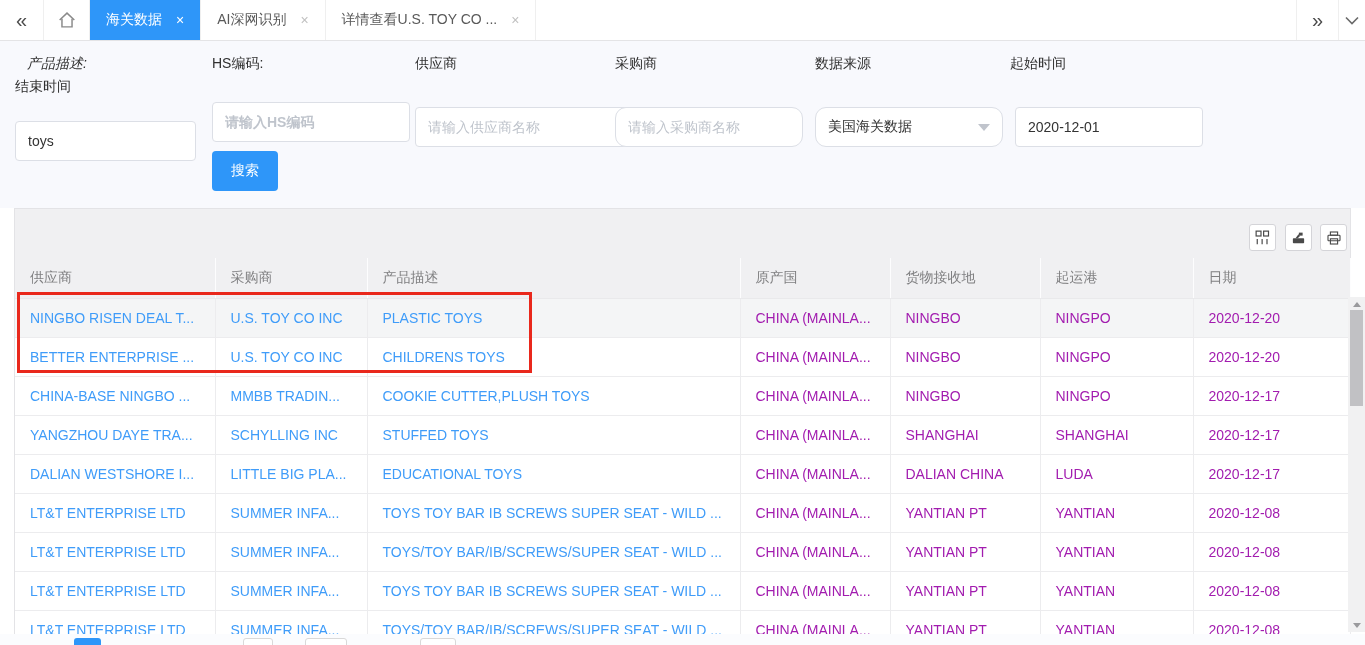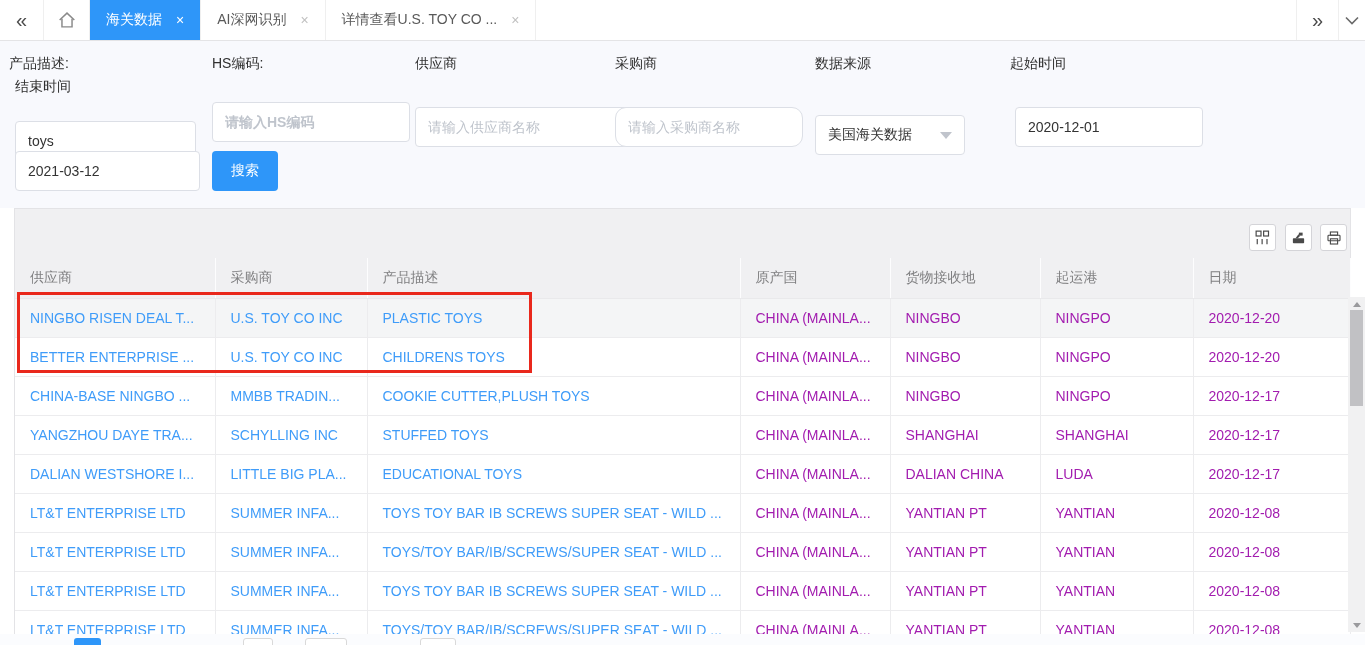--- a/index.html
+++ b/index.html
@@ -120,40 +120,39 @@
       <span>
         <svg width="14" height="9" viewBox="0 0 14 9" fill="none" stroke="#6a6a6a" stroke-width="1.6">
           <path d="M1 1.5 L7 7.5 L13 1.5"></path>
         </svg>
       </span>
     </div>
   </div>
 </div>
 
 <div class="filters">
-  <span class="flabel" style="left:9px;top:14px;">产品描述:</span>
+  <span class="flabel" style="left:27px;top:14px;font-style:italic;">产品描述:</span>
   <span class="flabel" style="left:15px;top:37px;">结束时间</span>
   <span class="flabel" style="left:212px;top:14px;">HS编码:</span>
   <span class="flabel" style="left:415px;top:14px;">供应商</span>
   <span class="flabel" style="left:615px;top:14px;">采购商</span>
   <span class="flabel" style="left:815px;top:14px;">数据来源</span>
   <span class="flabel" style="left:1010px;top:14px;">起始时间</span>
 
   <input class="finput" style="left: 15px; top: 80px; width: 181px;" value="toys">
   <input class="finput" style="left: 212px; top: 61px; width: 198px; font-weight: bold;" placeholder="请输入HS编码">
   <input class="finput" style="left: 415px; top: 66px; width: 216px;" placeholder="请输入供应商名称">
   <input class="finput" style="left: 615px; top: 66px; width: 188px; border-radius: 11px;" placeholder="请输入采购商名称">
 
-  <div class="fselect" style="left:815px;top:74px;width:150px;">
+  <div class="fselect" style="left:815px;top:66px;width:188px;border-radius:11px;">
     <span>美国海关数据</span>
     <span class="caret"></span>
   </div>
 
   <input class="finput" style="left: 1015px; top: 66px; width: 188px;" value="2020-12-01">
-  <input class="finput" style="left: 15px; top: 110px; width: 185px;" value="2021-03-12">
 
   <button class="search-btn">搜索</button>
 </div>
 
 <div class="card">
 
   <div class="tool-btn" style="left:1234px;">
     <span>
       <svg width="15" height="15" viewBox="0 0 20 20" fill="none" stroke="#4a4a4a" stroke-width="1.6">
         <rect x="1.5" y="1.5" width="6.5" height="6.5"></rect>

